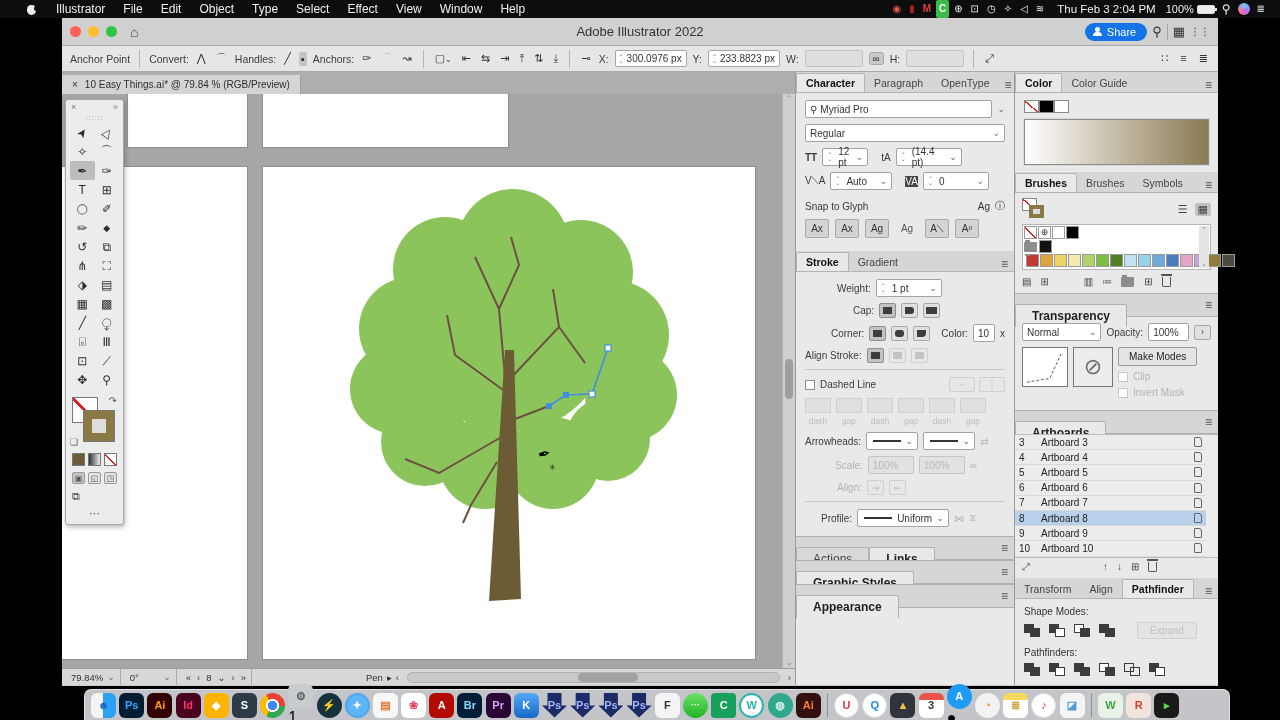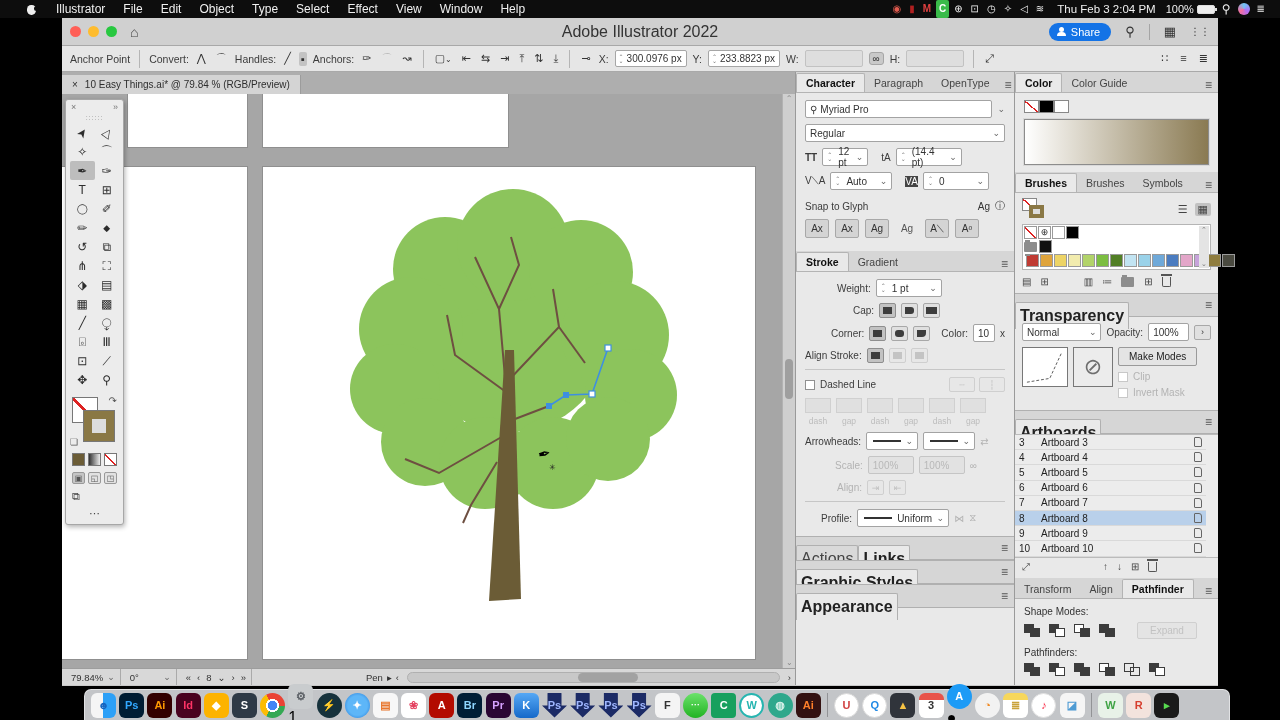--- a/index.html
+++ b/index.html
@@ -15,22 +15,22 @@
 .sticon{font-size:10px;line-height:18px;padding:0 3px;border-radius:2px}
 .mtime{font-size:11.5px;padding:0 6px;white-space:nowrap}
 .batt{display:inline-flex;align-items:center;gap:3px;font-size:11px}
 .battbody{width:18px;height:9px;border:1px solid #ddd;border-radius:2px;position:relative;background:#eee}
 .battbody:after{content:"";position:absolute;right:-3px;top:2px;width:2px;height:3px;background:#ddd}
 
 .window{position:absolute;left:62px;top:18px;width:1156px;height:668px;background:#c9c9c9}
 .titlebar{height:28px;background:#d0d0d0;border-bottom:1px solid #a8a8a8;display:flex;align-items:center;position:relative;padding:0 8px}
 .tl{width:11px;height:11px;border-radius:50%;margin-right:7px}
 .homeic{font-size:14px;color:#444;margin-left:6px}
-.wtitle{position:absolute;left:0;right:0;text-align:center;font-size:16px;color:#333}
-.tbright{margin-left:auto;display:flex;align-items:center;gap:14px;z-index:2}
+.wtitle{position:absolute;left:0;right:0;text-align:center;font-size:13px;color:#333}
+.tbright{margin-left:auto;display:flex;align-items:center;gap:5px;z-index:2}
 .sharebtn{display:flex;align-items:center;gap:5px;background:#1473e6;color:#fff;font-size:11px;border-radius:11px;padding:3px 11px 3px 8px}
 .person{width:9px;height:9px;position:relative}
 .person:before{content:"";position:absolute;left:2px;top:0;width:5px;height:5px;border-radius:50%;background:#fff}
 .person:after{content:"";position:absolute;left:0;top:5px;width:9px;height:4px;border-radius:5px 5px 0 0;background:#fff}
 .tbico{color:#333;font-size:13px}
 .tbdiv{width:1px;height:16px;background:#a5a5a5}
 
 .controlbar{height:26px;background:#e6e6e6;border-bottom:1px solid #a9a9a9;display:flex;align-items:center;font-size:10.5px;color:#3a3a3a;padding:0 8px;gap:6px;white-space:nowrap}
 .cbdiv{width:1px;height:18px;background:#b5b5b5;margin:0 3px}
 .cbico{font-size:11px;color:#333;padding:1px 2px}
@@ -101,21 +101,21 @@
 .dim .capglyph{background:#c4c4c4}
 .snapbtn{width:24px;height:19px;border:1px solid #a8a8a8;border-radius:2px;background:#d4d4d4;display:inline-flex;align-items:center;justify-content:center;font-size:10px}
 .snapbtn.flat{background:transparent;border-color:transparent;color:#555}
 .hr{border-top:1px solid #c6c6c6;margin:4px 0 7px}
 .ckbox{width:10px;height:10px;border:1px solid #8f8f8f;background:#fff;display:inline-block}
 .ckbox.dim{border-color:#c8c8c8}
 .dashfield{width:26px;height:15px;background:#e0e0e0;border:1px solid #d0d0d0}
 .dashlbl{width:26px;text-align:center;color:#bdbdbd;font-size:8.5px}
 .linept{flex:1;border-top:2px solid #333;margin:0 2px}
 .strip{display:flex;align-items:center;background:#d6d6d6;border-top:1px solid #b0b0b0;border-bottom:1px solid #b0b0b0;height:24px}
-.striptab{background:#e9e9e9;border:1px solid #b0b0b0;border-bottom:none;padding:4px 4px;font-size:16px;font-weight:bold;color:#222;margin-top:20px;border-radius:2px 2px 0 0}
+.striptab{background:#e9e9e9;border:1px solid #b0b0b0;border-bottom:none;padding:4px 16px;font-size:12px;font-weight:bold;color:#222;margin-top:20px;border-radius:2px 2px 0 0}
 .striptab.off{background:#d9d9d9;font-weight:normal;color:#444}
 
 .minisw{width:15px;height:13px;border:1px solid #888}
 .ramp{height:46px;border:1px solid #8c8c8c;outline:1px solid #d9d9d9;background:linear-gradient(to right,#ffffff,#8a7a52)}
 
 .viewbtn{font-size:11px;color:#444;padding:0 3px}
 .viewbtn.sel{background:#c2c2c2;border-radius:2px}
 .swgrid{border:1px solid #b5b5b5;background:#fff;position:relative;padding:1px 14px 1px 1px;min-height:44px}
 .swrowg{display:flex;gap:1px;margin-bottom:1px;align-items:center}
 .sw{width:13px;height:13px;border:1px solid #9a9a9a}

